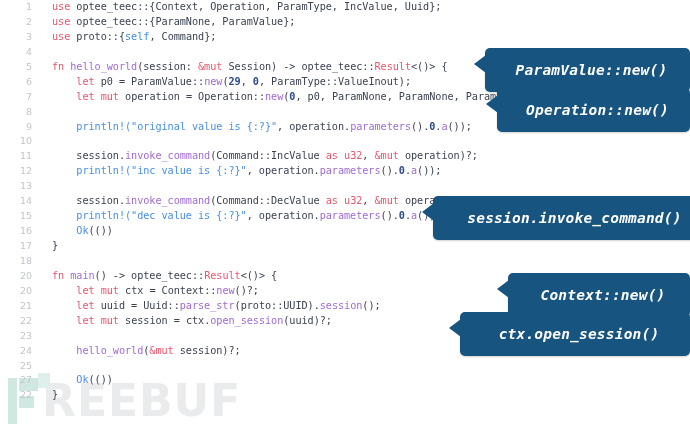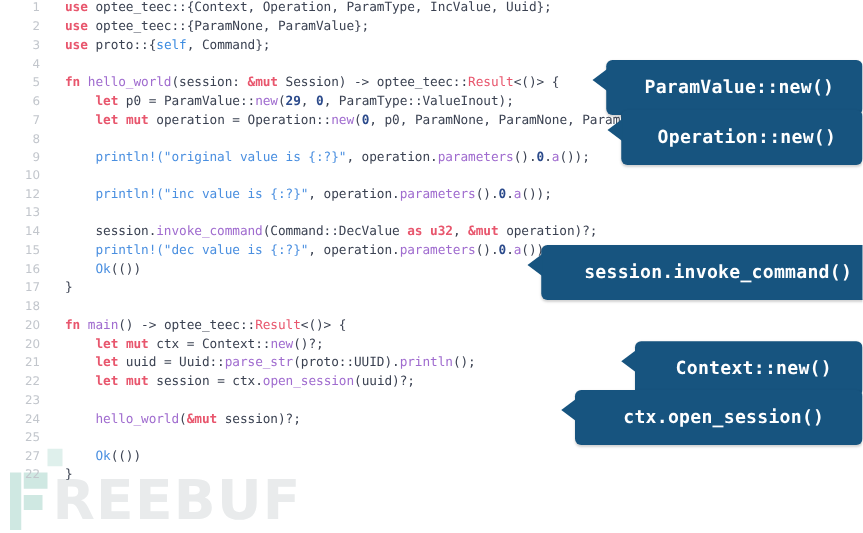--- a/index.html
+++ b/index.html
@@ -90,21 +90,21 @@
     content: "";
     position: absolute;
     left: 38px; top: 0;
     width: 12px; height: 14.95px;
     background: #dff0ec;
     z-index: 0;
   }
   .line.hl .src { z-index: 1; }
 
   
-  .kw   { color: #e8566d; font-weight: bold; }           
+  .kw   { color: #e8566d; }           
   .fnname { color: #a06ccf; }         
   .type { color: #e8566d; }           
   .str  { color: #4a8fe0; }
   .num  { color: #2b4a8b; font-weight: bold; }
   .blu  { color: #3d8ce0; }           
   .pln  { color: #3b4252; }
 
   
   .callout {
     position: absolute;
@@ -114,20 +114,21 @@
     display: flex;
     align-items: center;
     justify-content: center;
     color: #ffffff;
     font-family: "DejaVu Sans Mono", "Liberation Mono", monospace;
     font-weight: bold;
     font-size: 14.5px;
     letter-spacing: 0.2px;
     padding: 0 10px 0 18px;
     box-shadow: 0 1px 2px rgba(0,0,0,0.18);
+    font-style: italic;
   }
   .callout .tip {
     position: absolute;
     left: -11px;
     top: 7px;
     width: 0; height: 0;
     border-top: 9px solid transparent;
     border-bottom: 9px solid transparent;
     border-right: 12px solid #17547f;
   }
@@ -150,30 +151,31 @@
       <div class="line"><span class="ln">1</span><span class="src"><span class="kw">use</span><span class="pln"> optee_teec::{Context, Operation, ParamType, IncValue, Uuid};</span></span></div>
       <div class="line"><span class="ln">2</span><span class="src"><span class="kw">use</span><span class="pln"> optee_teec::{ParamNone, ParamValue};</span></span></div>
       <div class="line"><span class="ln">3</span><span class="src"><span class="kw">use</span><span class="pln"> proto::{</span><span class="blu">self</span><span class="pln">, Command};</span></span></div>
       <div class="line"><span class="ln">4</span><span class="src"></span></div>
       <div class="line"><span class="ln">5</span><span class="src"><span class="kw">fn</span><span class="pln"> </span><span class="fnname">hello_world</span><span class="pln">(session: </span><span class="kw">&amp;mut</span><span class="pln"> Session) -&gt; optee_teec::</span><span class="type">Result</span><span class="pln">&lt;()&gt; {</span></span></div>
       <div class="line"><span class="ln">6</span><span class="src"><span class="pln">    </span><span class="kw">let</span><span class="pln"> p0 = ParamValue::</span><span class="fnname">new</span><span class="pln">(</span><span class="num">29</span><span class="pln">, </span><span class="num">0</span><span class="pln">, ParamType::ValueInout);</span></span></div>
       <div class="line"><span class="ln">7</span><span class="src"><span class="pln">    </span><span class="kw">let</span><span class="pln"> </span><span class="kw">mut</span><span class="pln"> operation = Operation::</span><span class="fnname">new</span><span class="pln">(</span><span class="num">0</span><span class="pln">, p0, ParamNone, ParamNone, ParamNone);</span></span></div>
       <div class="line"><span class="ln">8</span><span class="src"></span></div>
       <div class="line"><span class="ln">9</span><span class="src"><span class="pln">    </span><span class="str">println!("original value is {:?}"</span><span class="pln">, operation.</span><span class="fnname">parameters</span><span class="pln">().</span><span class="num">0</span><span class="pln">.</span><span class="fnname">a</span><span class="pln">());</span></span></div>
       <div class="line"><span class="ln">10</span><span class="src"></span></div>
+      <div class="line"><span class="ln">11</span><span class="src"><span class="pln">    session.</span><span class="fnname">invoke_command</span><span class="pln">(Command::IncValue </span><span class="kw">as</span><span class="pln"> </span><span class="kw">u32</span><span class="pln">, </span><span class="kw">&amp;mut</span><span class="pln"> operation)?;</span></span></div>
       <div class="line"><span class="ln">12</span><span class="src"><span class="pln">    </span><span class="str">println!("inc value is {:?}"</span><span class="pln">, operation.</span><span class="fnname">parameters</span><span class="pln">().</span><span class="num">0</span><span class="pln">.</span><span class="fnname">a</span><span class="pln">());</span></span></div>
       <div class="line"><span class="ln">13</span><span class="src"></span></div>
       <div class="line"><span class="ln">14</span><span class="src"><span class="pln">    session.</span><span class="fnname">invoke_command</span><span class="pln">(Command::DecValue </span><span class="kw">as</span><span class="pln"> </span><span class="kw">u32</span><span class="pln">, </span><span class="kw">&amp;mut</span><span class="pln"> operation)?;</span></span></div>
       <div class="line"><span class="ln">15</span><span class="src"><span class="pln">    </span><span class="str">println!("dec value is {:?}"</span><span class="pln">, operation.</span><span class="fnname">parameters</span><span class="pln">().</span><span class="num">0</span><span class="pln">.</span><span class="fnname">a</span><span class="pln">());</span></span></div>
       <div class="line"><span class="ln">16</span><span class="src"><span class="pln">    </span><span class="str">Ok</span><span class="pln">(())</span></span></div>
       <div class="line"><span class="ln">17</span><span class="src"><span class="pln">}</span></span></div>
       <div class="line"><span class="ln">18</span><span class="src"></span></div>
       <div class="line"><span class="ln">20</span><span class="src"><span class="kw">fn</span><span class="pln"> </span><span class="fnname">main</span><span class="pln">() -&gt; optee_teec::</span><span class="type">Result</span><span class="pln">&lt;()&gt; {</span></span></div>
       <div class="line"><span class="ln">20</span><span class="src"><span class="pln">    </span><span class="kw">let</span><span class="pln"> </span><span class="kw">mut</span><span class="pln"> ctx = Context::</span><span class="fnname">new</span><span class="pln">()?;</span></span></div>
-      <div class="line"><span class="ln">21</span><span class="src"><span class="pln">    </span><span class="kw">let</span><span class="pln"> uuid = Uuid::</span><span class="fnname">parse_str</span><span class="pln">(proto::UUID).</span><span class="fnname">println</span><span class="pln">();</span></span></div>
+      <div class="line"><span class="ln">21</span><span class="src"><span class="pln">    </span><span class="kw">let</span><span class="pln"> uuid = Uuid::</span><span class="fnname">parse_str</span><span class="pln">(proto::UUID).</span><span class="fnname">session</span><span class="pln">();</span></span></div>
       <div class="line"><span class="ln">22</span><span class="src"><span class="pln">    </span><span class="kw">let</span><span class="pln"> </span><span class="kw">mut</span><span class="pln"> session = ctx.</span><span class="fnname">open_session</span><span class="pln">(uuid)?;</span></span></div>
       <div class="line"><span class="ln">23</span><span class="src"></span></div>
       <div class="line"><span class="ln">24</span><span class="src"><span class="pln">    </span><span class="fnname">hello_world</span><span class="pln">(</span><span class="kw">&amp;mut</span><span class="pln"> session)?;</span></span></div>
       <div class="line"><span class="ln">25</span><span class="src"></span></div>
       <div class="line hl"><span class="ln">27</span><span class="src"><span class="pln">    </span><span class="str">Ok</span><span class="pln">(())</span></span></div>
       <div class="line"><span class="ln">22</span><span class="src"><span class="pln">}</span></span></div>
     </div>
 
   <div id="callout-layer">
       <div class="callout" style="left: 485px; top: 48px; width: 205px;">

